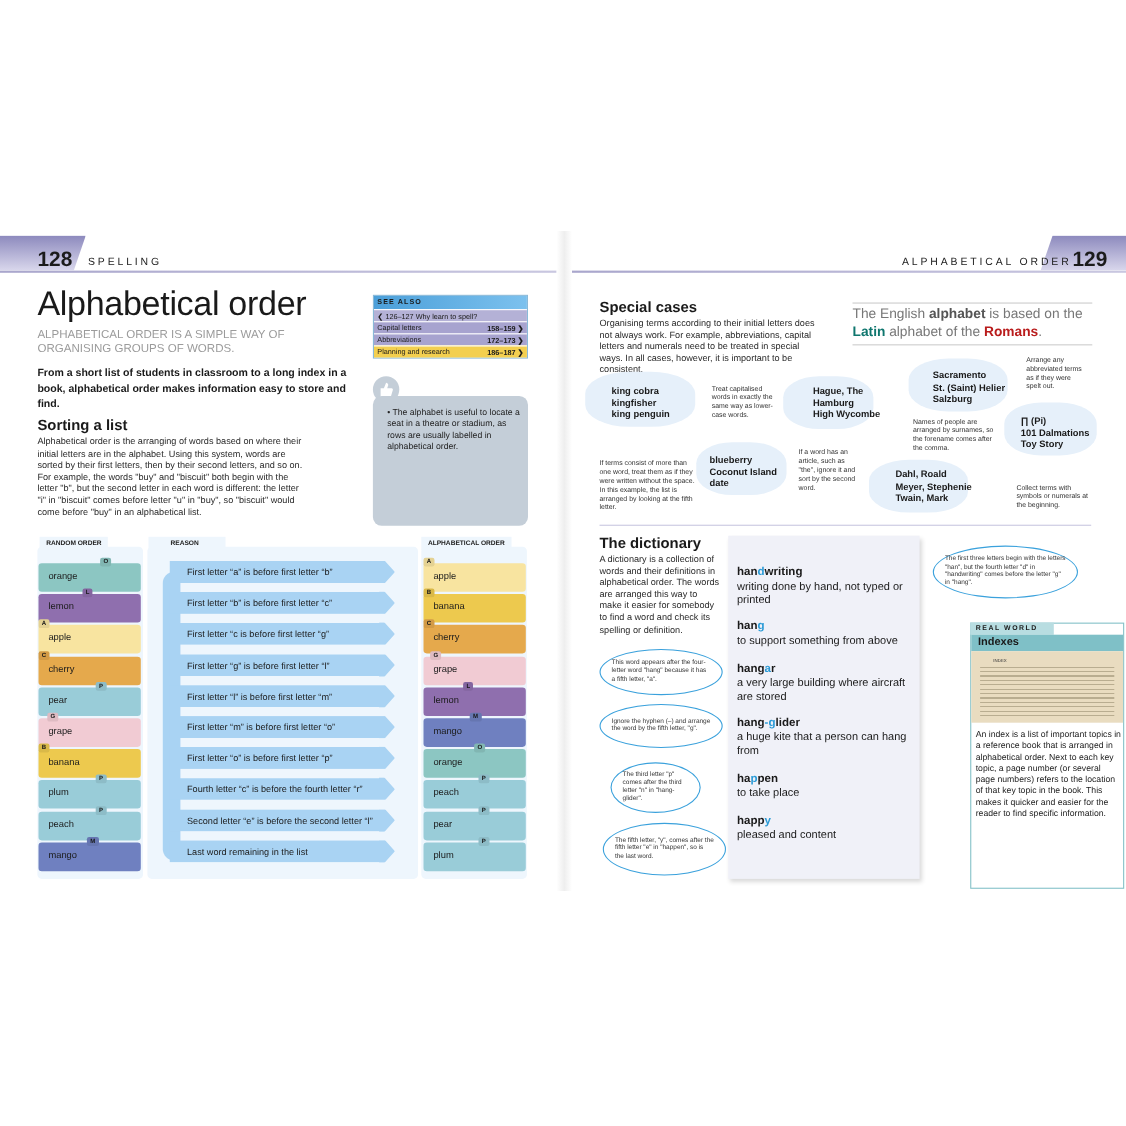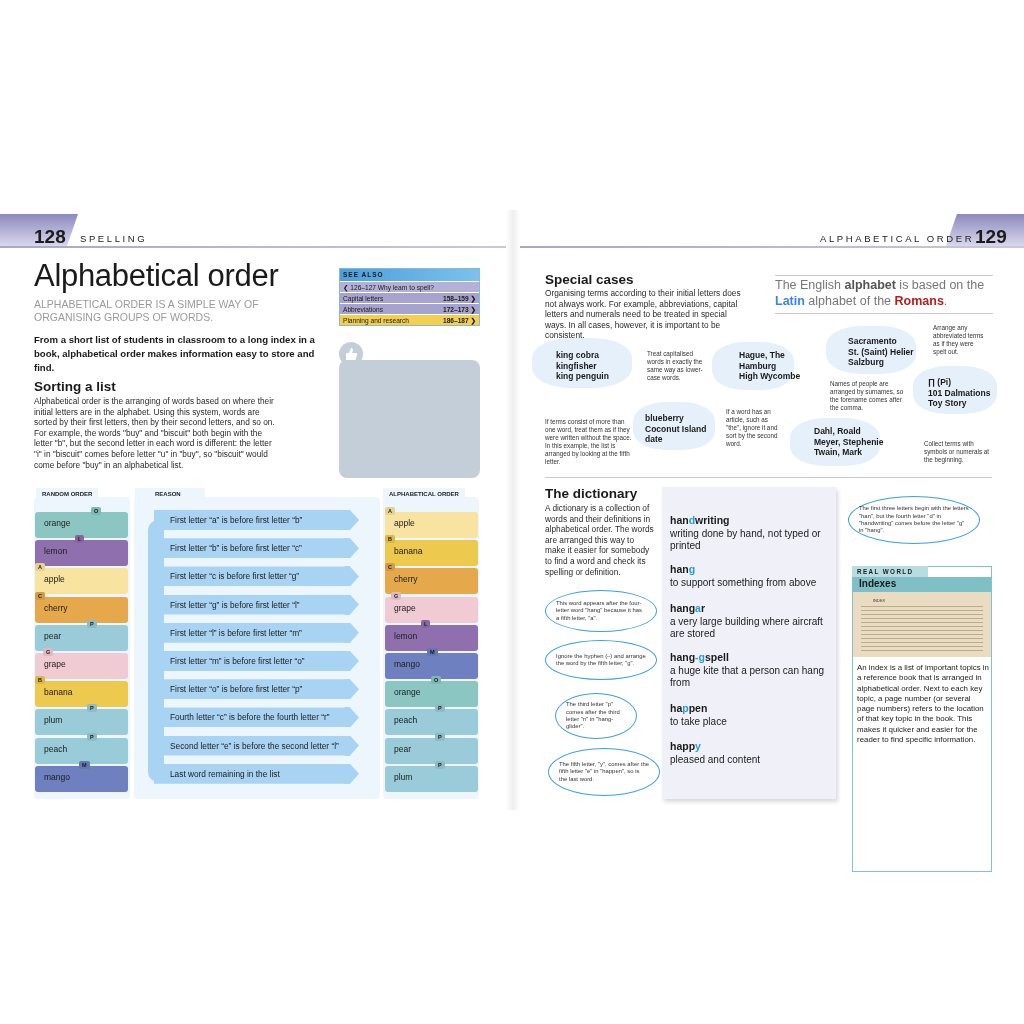--- a/index.html
+++ b/index.html
@@ -35,21 +35,21 @@
 
 .quote{position:absolute;left:775px;top:275px;width:218px;border-top:1px solid #ccc;border-bottom:1px solid #ccc;font-size:12.5px;color:#777;line-height:15.5px;padding:2px 0 4px}
 .cloud{position:absolute;background:#e6f0fa;border-radius:40%}
 .cw{position:absolute;font-size:8.5px;font-weight:bold;line-height:10.5px;color:#1a1a1a}
 .note{position:absolute;font-size:6.3px;line-height:7.9px;color:#333}
 .dict{position:absolute;left:662px;top:487px;width:174px;height:312px;background:#f0f1f8;box-shadow:2px 3px 4px rgba(0,0,0,0.15)}
 .entry{position:absolute;left:670px;font-size:10px;line-height:12.5px;color:#1a1a1a}
 .entry b{font-size:10.5px}
 .entry .hl{color:#2a9ad6}
 .oval{position:absolute;border:1.6px solid #3aa1dc;border-radius:50%;font-size:5.9px;line-height:7.3px;color:#333;display:flex;align-items:center;padding:0 10px}
-.rw{position:absolute;left:852px;top:566px;width:140px;height:306px;border:1px solid #84c1c8}
+.rw{position:absolute;left:882px;top:566px;width:140px;height:242px;border:1px solid #84c1c8}
 .rw .lab{position:absolute;left:-1px;top:-1px;width:76px;height:11px;background:#b8dde1;font-size:6.3px;letter-spacing:1.4px;font-weight:bold;padding:2px 5px}
 .rw .ttl{position:absolute;left:0;top:10px;width:138px;height:15px;background:#7fc0c7;font-size:10px;font-weight:bold;padding:1px 6px}
 .rw .img{position:absolute;left:0;top:25px;width:138px;height:65px;background:#e9dcc0}
 .rw .txt{position:absolute;left:4px;top:96px;width:132px;font-size:7.9px;line-height:10.3px;color:#222}
 .gutter{position:absolute;left:506px;top:210px;width:14px;height:600px;background:linear-gradient(90deg,#fff,#eee,#fff)}
 </style>
 </head>
 <body>
 
 <div class="tab-l"></div>
@@ -87,20 +87,21 @@
       <b>186–187 ❯</b>
     </div>
 </div>
 
 <div class="thumb">
   <svg width="24" height="24" viewBox="0 0 24 24">
       <path d="M7 11h3l2-5c1 0 2 1 2 2l-1 3h4c1 0 1.5 1 1 2l-1.5 5c-.3.7-.8 1-1.5 1H7z" fill="#fff"></path>
     </svg>
 </div>
 <div class="tipbox">
+  <p style="margin-top:2px">• The alphabet is useful to locate a seat in a theatre or stadium, as rows are usually labelled in alphabetical order.</p>
 </div>
 
 <div class="abs h2" style="left:34px;top:379px">Sorting a list</div>
 <div class="abs body" style="left:34px;top:396px;width:245px">Alphabetical order is the arranging of words based on where their initial letters are in the alphabet. Using this system, words are sorted by their first letters, then by their second letters, and so on. For example, the words "buy" and "biscuit" both begin with the letter "b", but the second letter in each word is different: the letter "i" in "biscuit" comes before letter "u" in "buy", so "biscuit" would come before "buy" in an alphabetical list.</div>
 
 <div class="colhead" style="left:36px;top:488px">RANDOM ORDER</div>
 <div class="colbg" style="left:34px;top:497px;width:96px;height:302px"></div>
 <div class="colhead" style="left:135px;top:488px;padding-left:20px;width:70px">REASON</div>
 <div class="colbg" style="left:134px;top:497px;width:246px;height:302px"></div>
 <div class="colhead" style="left:383px;top:488px">ALPHABETICAL ORDER</div>
@@ -179,21 +180,21 @@
     <div class="card" style="left:385px;top:709.4px;width:93px;height:26px;background:#99ccd8;padding-left:9px"><span>peach</span></div>
        <div class="tag" style="left:435px;top:704.4px;background:#99ccd8;filter:brightness(0.92)">P</div>
     <div class="card" style="left:385px;top:737.6px;width:93px;height:26px;background:#99ccd8;padding-left:9px"><span>pear</span></div>
        <div class="tag" style="left:435px;top:732.6px;background:#99ccd8;filter:brightness(0.92)">P</div>
     <div class="card" style="left:385px;top:765.8px;width:93px;height:26px;background:#99ccd8;padding-left:9px"><span>plum</span></div>
        <div class="tag" style="left:435px;top:760.8px;background:#99ccd8;filter:brightness(0.92)">P</div>
   </div>
 
 <div class="abs h2" style="left:545px;top:272px">Special cases</div>
 <div class="abs body" style="left:545px;top:288px;width:205px">Organising terms according to their initial letters does not always work. For example, abbreviations, capital letters and numerals need to be treated in special ways. In all cases, however, it is important to be consistent.</div>
-<div class="quote">The English <b style="color:#555">alphabet</b> is based on the <b style="color:#3b82f6">Latin</b> alphabet of the <b style="color:#b91c1c">Romans</b>.</div>
+<div class="quote">The English <b style="color:#555">alphabet</b> is based on the <b style="color:#0f766e">Latin</b> alphabet of the <b style="color:#b91c1c">Romans</b>.</div>
 
 <div class="cloud" style="left:532px;top:338px;width:100px;height:50px"></div>
 <div class="cw" style="left:556px;top:350px">
     <div>king cobra</div>
     <div>kingfisher</div>
     <div>king penguin</div>
   </div>
 <div class="note" style="left:545px;top:418px;width:90px">If terms consist of more than one word, treat them as if they were written without the space. In this example, the list is arranged by looking at the fifth letter.</div>
 
 <div class="note" style="left:647px;top:350px;width:60px">Treat capitalised words in exactly the same way as lower-case words.</div>
@@ -246,21 +247,21 @@
     <div class="entry" style="top:514px;width:160px">
         <b><span>han</span><span class="hl">d</span><span>writing</span></b>
         <div>writing done by hand, not typed or printed</div></div>
     <div class="entry" style="top:563px;width:160px">
         <b><span>han</span><span class="hl">g</span><span></span></b>
         <div>to support something from above</div></div>
     <div class="entry" style="top:602px;width:160px">
         <b><span>hang</span><span class="hl">a</span><span>r</span></b>
         <div>a very large building where aircraft are stored</div></div>
     <div class="entry" style="top:651px;width:160px">
-        <b><span>hang</span><span class="hl">-g</span><span>spell</span></b>
+        <b><span>hang</span><span class="hl">-g</span><span>lider</span></b>
         <div>a huge kite that a person can hang from</div></div>
     <div class="entry" style="top:702px;width:160px">
         <b><span>ha</span><span class="hl">p</span><span>pen</span></b>
         <div>to take place</div></div>
     <div class="entry" style="top:740px;width:160px">
         <b><span>happ</span><span class="hl">y</span><span></span></b>
         <div>pleased and content</div></div>
   </div>
 
 <div class="oval" style="left:848px;top:496px;width:132px;height:48px">The first three letters begin with the letters "han", but the fourth letter "d" in "handwriting" comes before the letter "g" in "hang".</div>

